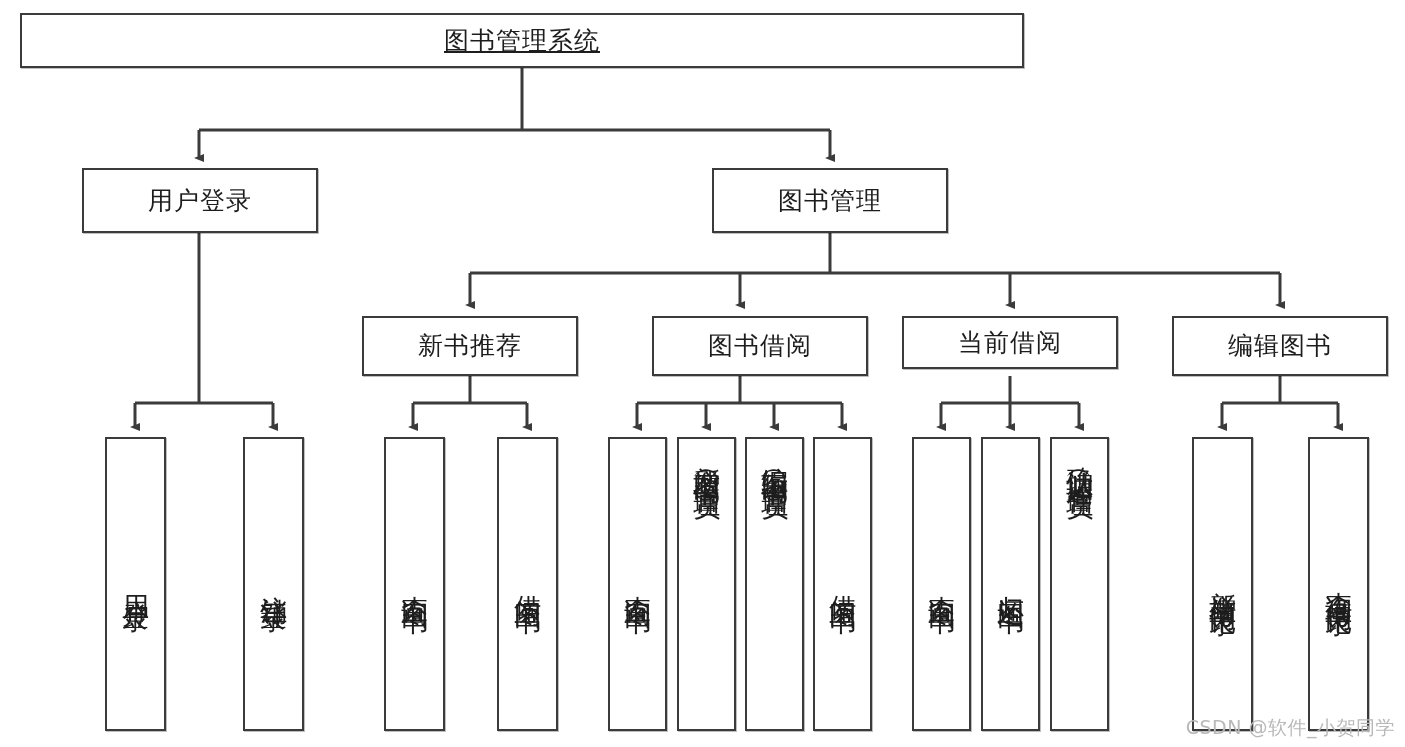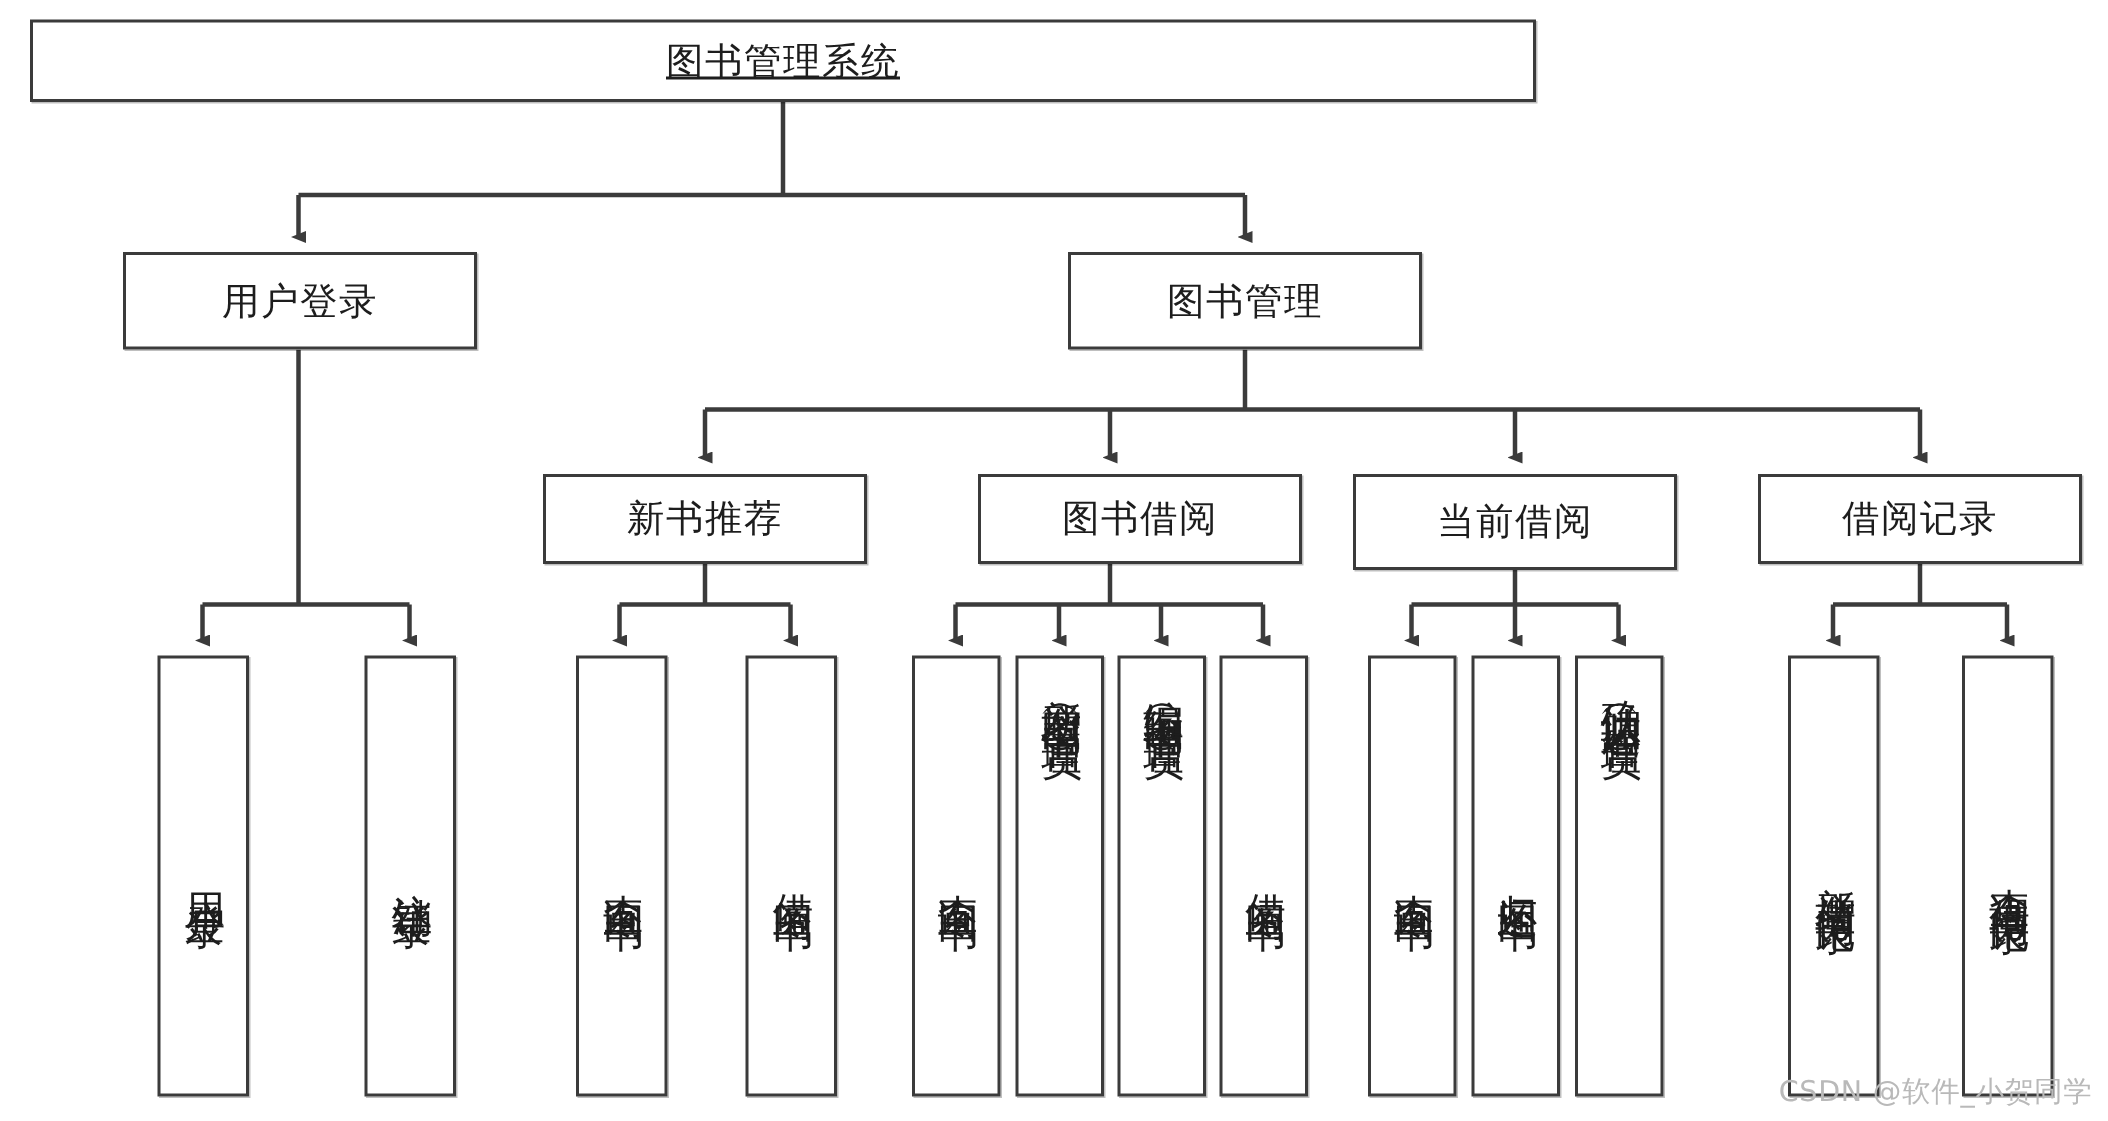--- a/index.html
+++ b/index.html
@@ -146,25 +146,25 @@
   <div class="node horiz" style="left:362px; top:316px; width:216px; height:60px;">
     <span class="label">新书推荐</span>
   </div>
 
   <div class="node horiz" style="left:712px; top:168px; width:236px; height:65px;">
     <span class="label">图书管理</span>
   </div>
   <div class="node horiz" style="left:632px; top:316px; width:216px; height:60px;margin-left:20px;">
     <span class="label">图书借阅</span>
   </div>
-  <div class="node horiz" style="left:902px; top:316px; width:216px; height:64px;">
+  <div class="node horiz" style="left:902px; top:316px; width:216px; height:53px;">
     <span class="label">当前借阅</span>
   </div>
   <div class="node horiz" style="left:1172px; top:316px; width:216px; height:60px;">
-    <span class="label">借阅记录</span>
+    <span class="label">编辑图书</span>
   </div>
 
   <div class="node leaf mid" style="left:105px; top:437px; width:61px; height:294px;">
     <span class="label" style="margin-top: 131px;">用户登录</span>
   </div>
   <div class="node leaf mid" style="left:243px; top:437px; width:61px; height:294px;">
     <span class="label" style="margin-top: 131px;">注销登录</span>
   </div>
 
   <div class="node leaf mid" style="left:384px; top:437px; width:61px; height:294px;">

